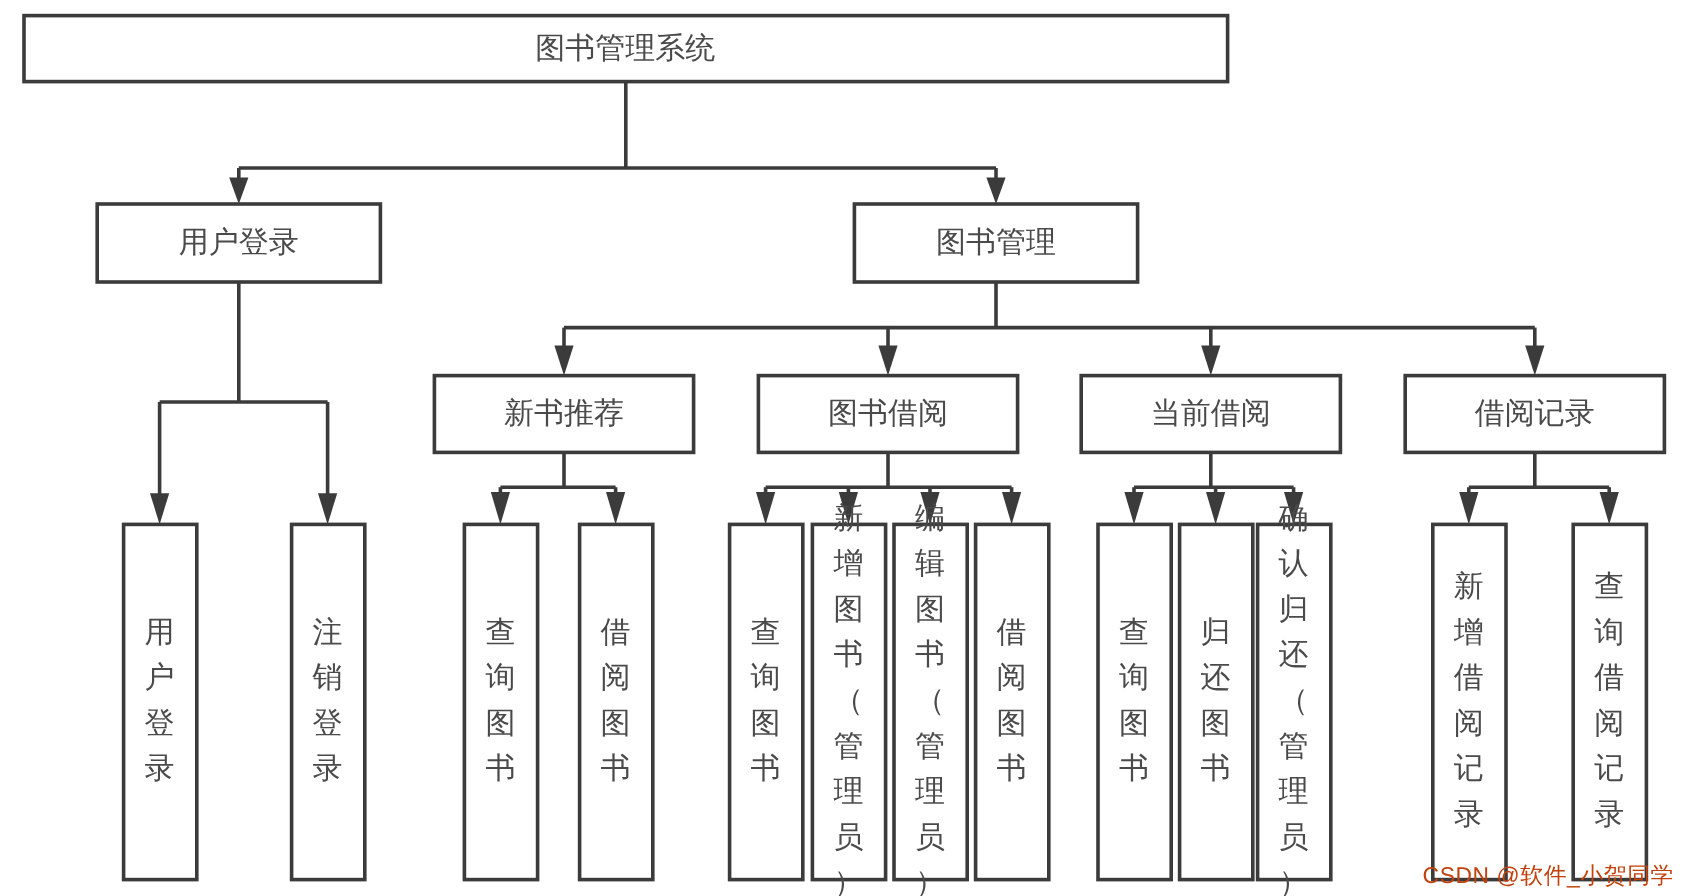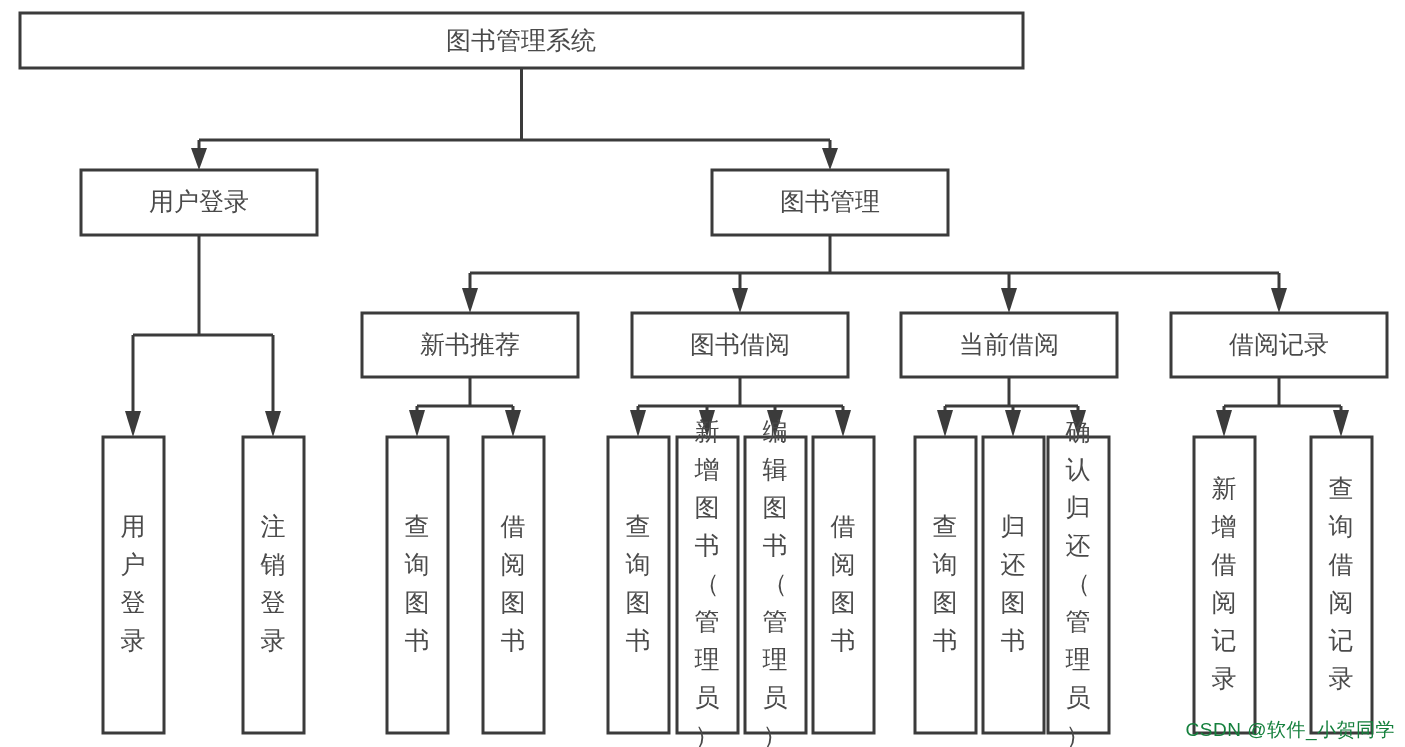--- a/index.html
+++ b/index.html
@@ -23,21 +23,21 @@
     fill:#4a4a4a;
     font-family:"Liberation Sans","DejaVu Sans",sans-serif;
     font-size:25px;
     text-anchor:middle;
   }
   .watermark{
     position:absolute;
     right:10px;bottom:4px;
     font-family:"Liberation Sans","DejaVu Sans",sans-serif;
     font-size:19px;
-    color:#15803d;
+    color:#c2410c;
     letter-spacing:.5px;
     white-space:nowrap;
     pointer-events:none;
   }
 </style>
 </head>
 <body>
 
 <div id="diagram-root">
 

